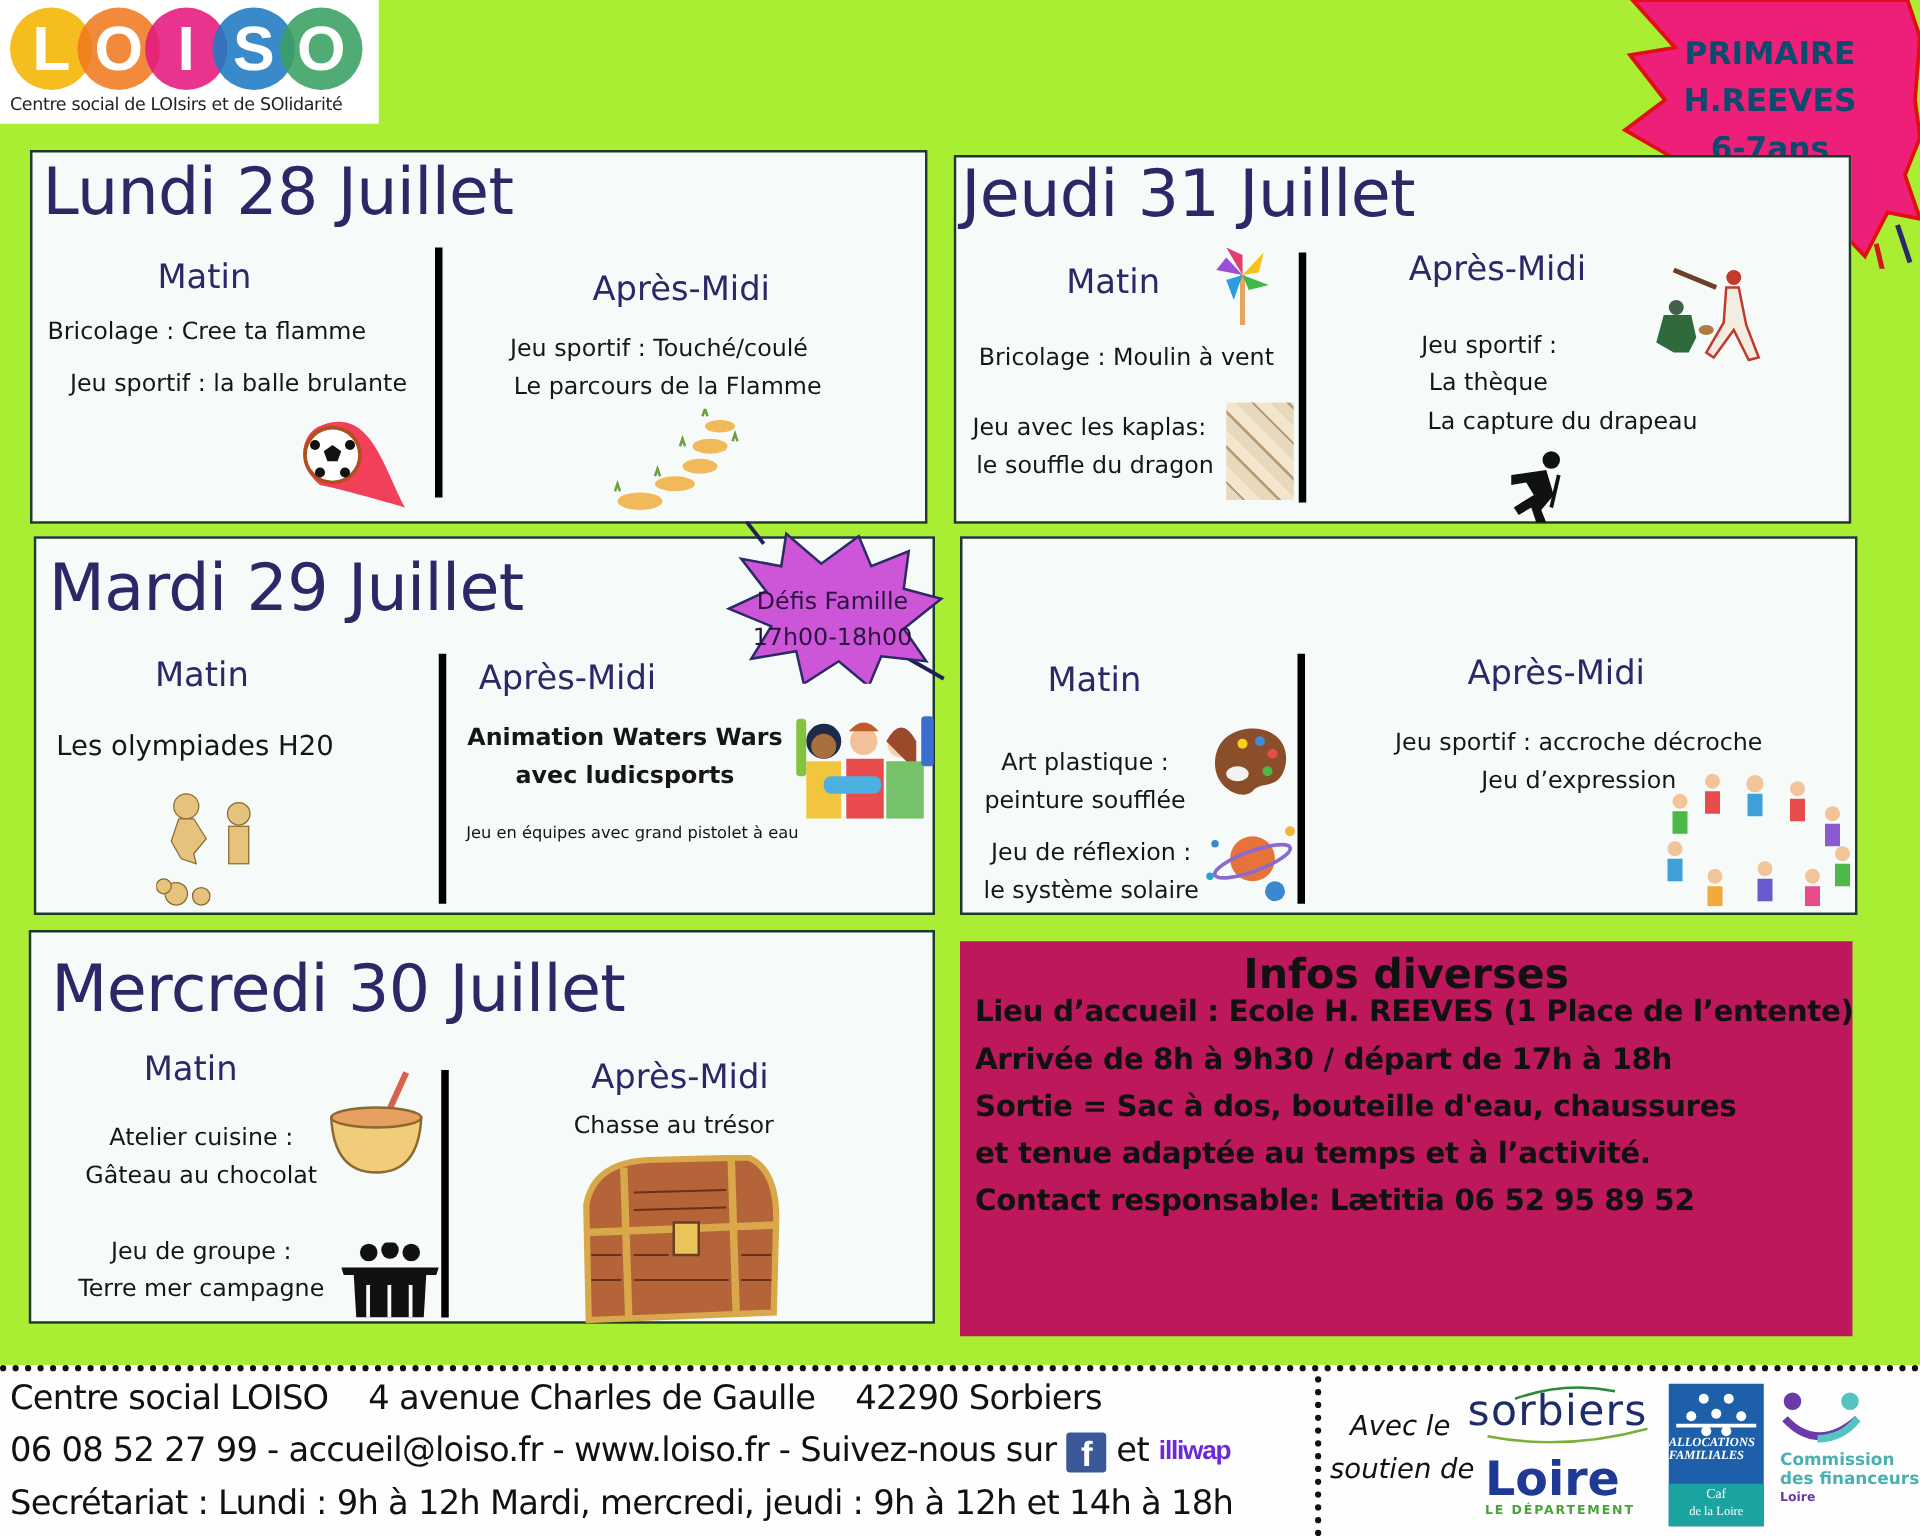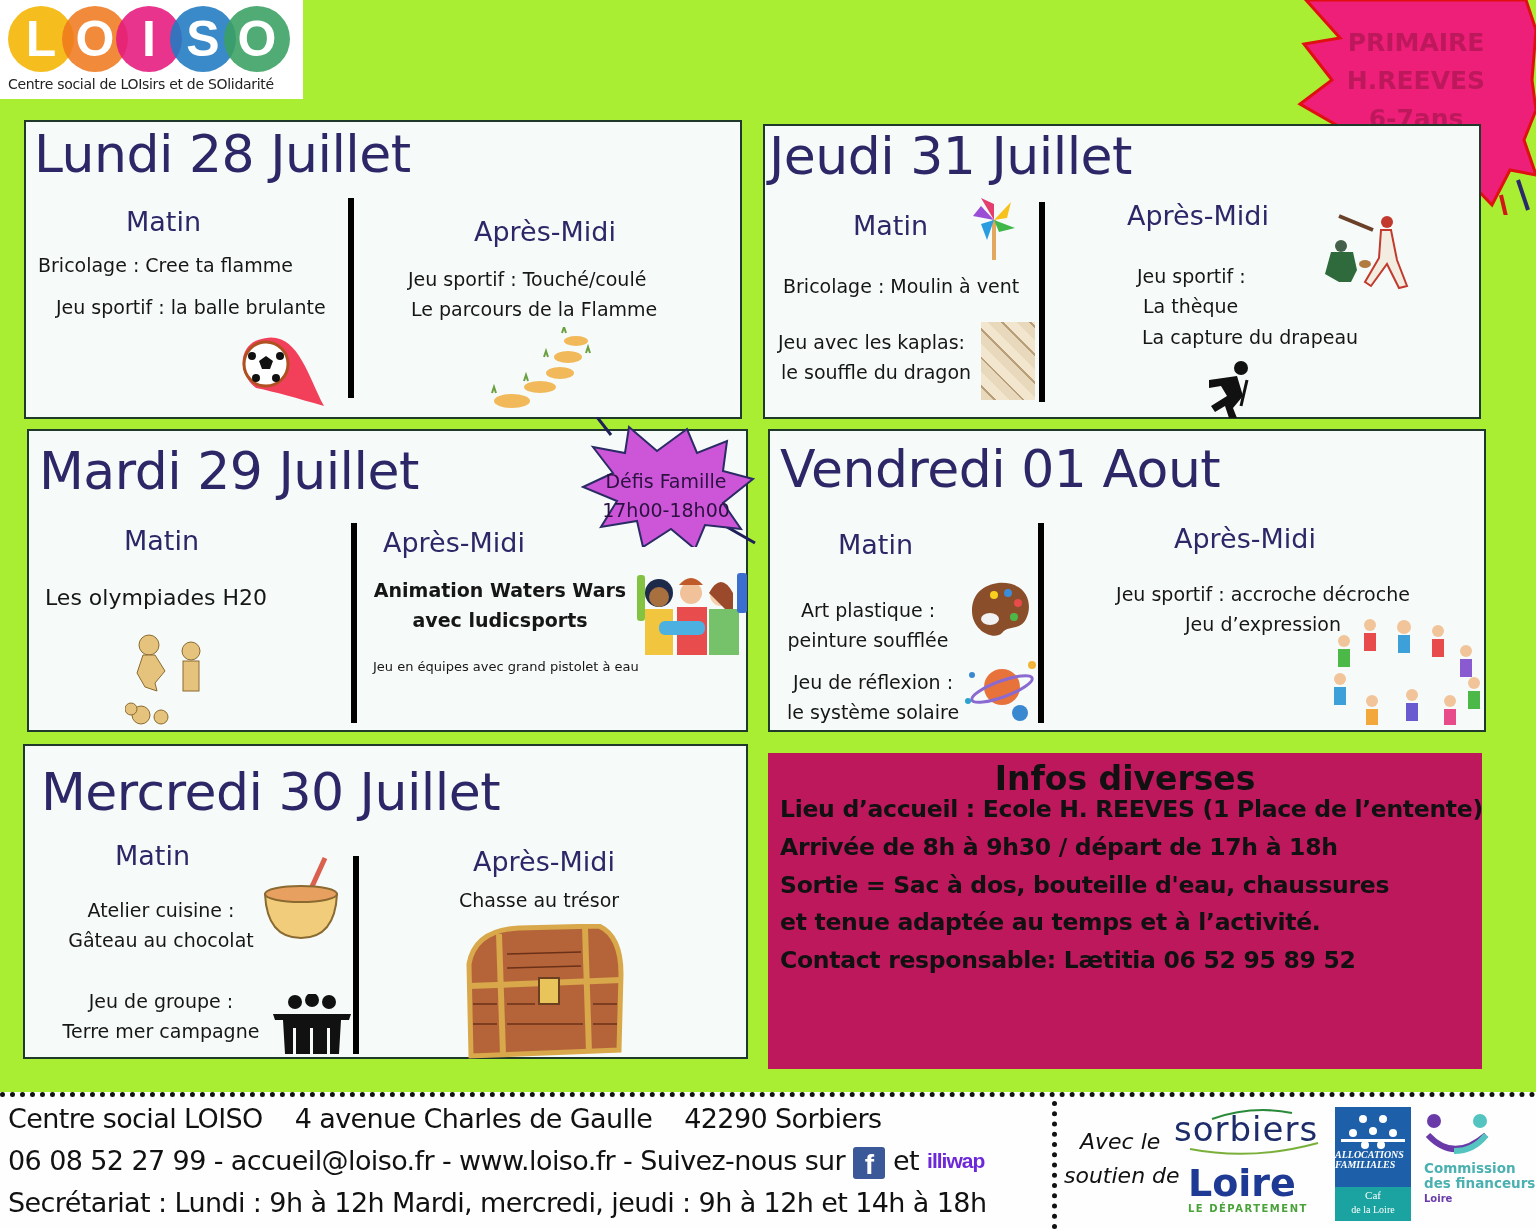--- a/index.html
+++ b/index.html
@@ -27,21 +27,21 @@
     font-family: "DejaVu Sans", sans-serif; white-space: nowrap; letter-spacing: -0.3px;
   }
 
   
   .badge {
     right: 0; top: 0; width: 240px; height: 210px;
   }
   .badge svg { position: absolute; left: 0; top: 0; }
   .badge-text {
     position: absolute; left: 20px; top: 24px; width: 200px; text-align: center;
-    color: #be185d; font-weight: bold; font-size: 25px; line-height: 38px;
+    color: #0c4a6e; font-weight: bold; font-size: 25px; line-height: 38px;
     font-family: "DejaVu Sans", sans-serif;
   }
 
   
   .card {
     background: #f6fbfa; border: 2px solid #1f3a2a;
   }
   .day-title {
     position: absolute; color: #2e2767; font-family: "DejaVu Sans", sans-serif;
     font-size: 52px; white-space: nowrap; letter-spacing: -0.5px;
@@ -227,21 +227,20 @@
     <path d="M150,110 L178,126" stroke="#1f1f5a" stroke-width="3"></path>
     <polygon points="52,10 80,34 110,12 120,36 150,24 146,54 176,62 146,86 164,112 128,108 118,132 94,112 66,130 60,104 24,110 40,84 6,70 36,56 16,30 48,36" fill="#cc55d8" stroke="#2b2b66" stroke-width="2"></polygon>
   </svg>
   <div class="act center" style="left:562px;top:36px;width:150px;font-size:19px;line-height:29px;color:#2a1140;">
     <div>Défis Famille</div>
     <div>17h00-18h00</div>
   </div>
 </div>
 
 <div class="abs card" style="left:768px;top:429px;width:718px;height:303px;">
-  <div class="day-title" style="left:10px;top:8px;">Vendredi 01 Aout</div>
   <div class="sect" style="left:68px;top:98px;">Matin</div>
   <div class="act center" style="left:4px;top:164px;width:188px;">
     <div>Art plastique :</div>
     <div>peinture soufflée</div>
   </div>
   <div class="act center" style="left:4px;top:236px;width:198px;">
     <div>Jeu de réflexion :</div>
     <div>le système solaire</div>
   </div>
   <svg class="illus" style="left:198px;top:150px;" width="66" height="58">

